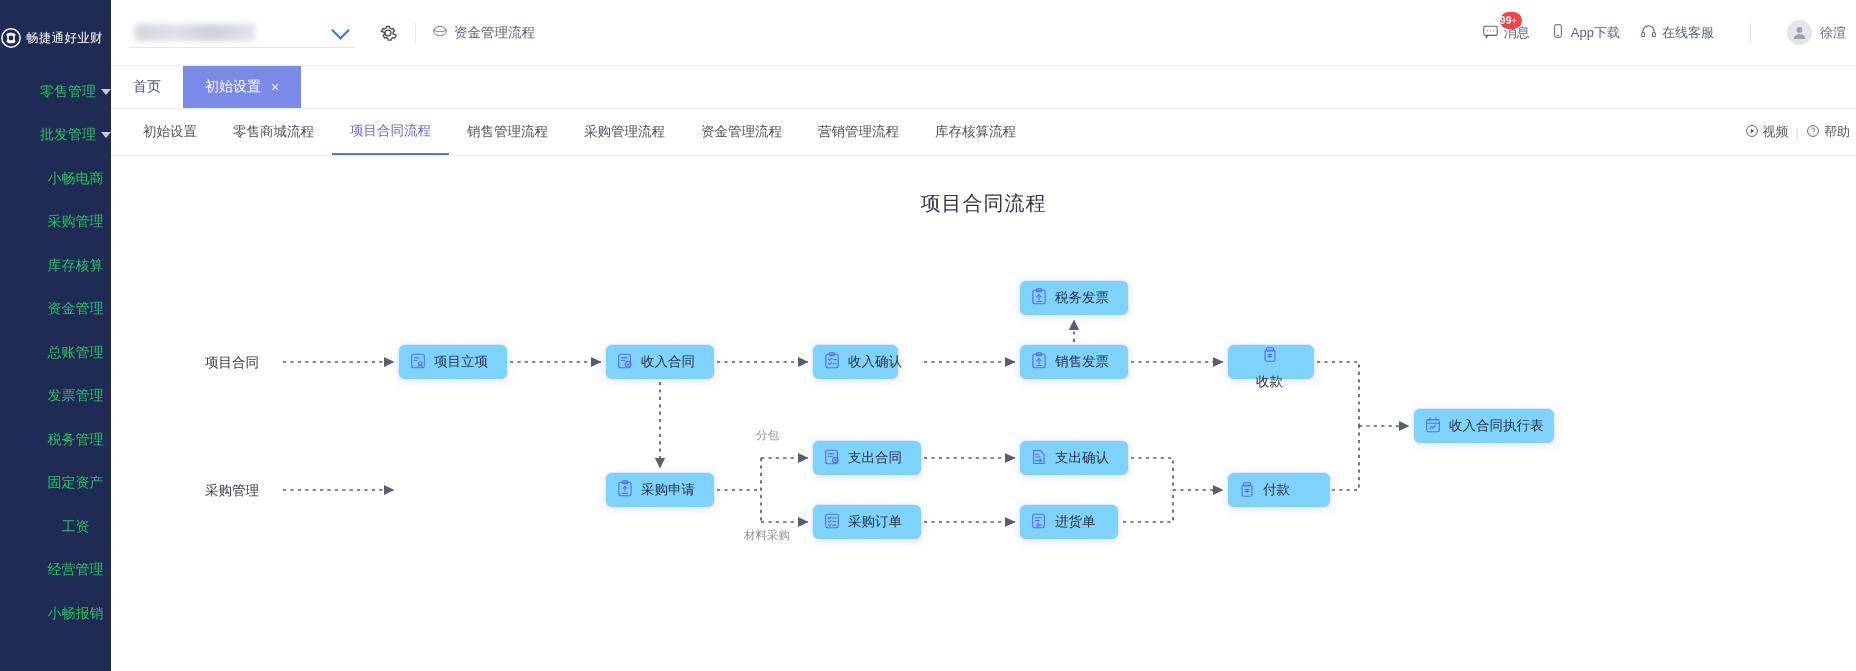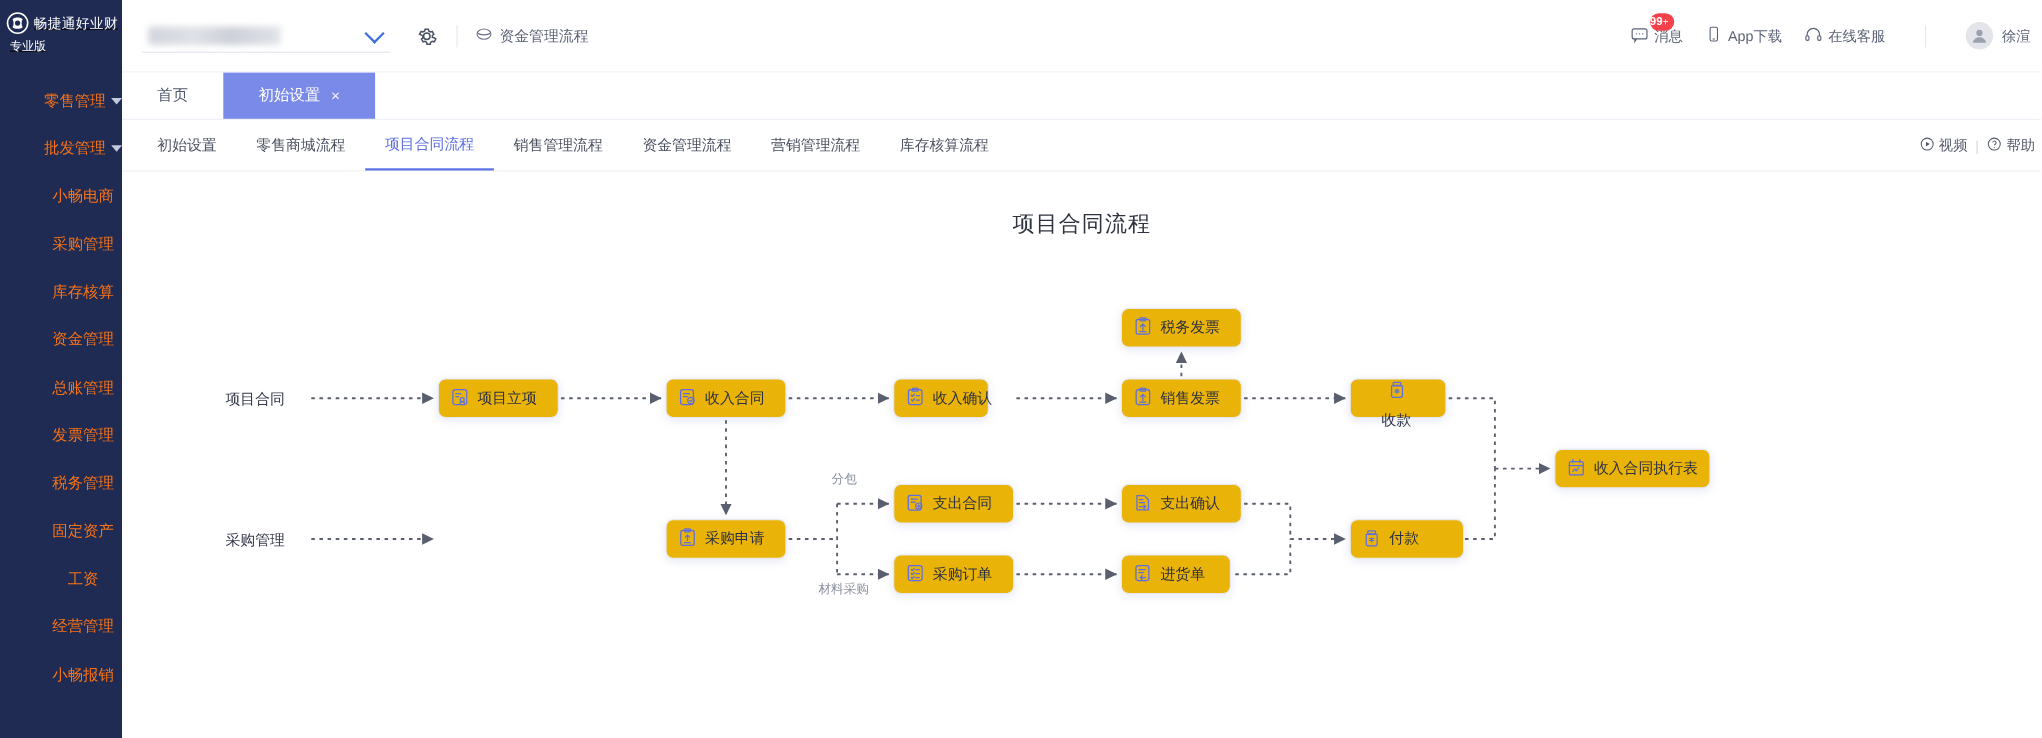--- a/index.html
+++ b/index.html
@@ -11,30 +11,30 @@
   }
   #app { position: relative; width: 1856px; height: 671px; background: #fff; }
 
   
   .sidebar {
     position: absolute; left: 0; top: 0; width: 111px; height: 671px;
     background: #1f2b52;
     display: flex; flex-direction: column; align-items: center;
   }
   .brand { width: 111px; height: 66px; padding-top: 10px;
-           display: flex; flex-direction: column; align-items: center; text-decoration: underline; }
+           display: flex; flex-direction: row; align-items: center; }
   .brand-row { display: flex; align-items: center; gap: 4px; }
   .brand-logo { width: 22px; height: 22px; flex: 0 0 22px; }
   .brand-name { color: #fff; font-size: 12.5px; letter-spacing: .3px; white-space: nowrap;
                 overflow: hidden; text-overflow: clip; max-width: 76px; }
   .brand-sub { color: #fff; font-size: 11px; align-self: flex-start; margin-left: 9px; margin-top: 2px; }
   .nav { width: 111px; margin-top: 4px; }
   .nav-item {
     height: 43.5px; display: flex; align-items: center; justify-content: center;
-    color: #f97316; font-size: 14px; cursor: pointer; gap: 5px; padding-left: 40px;
+    color: #22c55e; font-size: 14px; cursor: pointer; gap: 5px; padding-left: 40px;
   }
   .caret-down {
     width: 0; height: 0; border-left: 5px solid transparent; border-right: 5px solid transparent;
     border-top: 6px solid #c3c9de; display: inline-block;
   }
 
   
   .topbar {
     position: absolute; left: 111px; top: 0; width: 1745px; height: 66px;
     background: #fff; border-bottom: 1px solid #eceef3;
@@ -64,21 +64,21 @@
   .badge .plus { font-weight: normal; font-size: 9px; }
   .avatar { width: 25px; height: 25px; border-radius: 50%; background: #e3e5ea;
             display: flex; align-items: center; justify-content: center; }
   .uname { color: #5b6275; font-size: 13px; white-space: nowrap; }
 
   
   .pagetabs {
     position: absolute; left: 111px; top: 66px; width: 1745px; height: 43px;
     background: #fff; display: flex; align-items: stretch; border-bottom: 1px solid #eceef3;
   }
-  .ptab { display: flex; align-items: center; justify-content: center; padding: 0 32px;
+  .ptab { display: flex; align-items: center; justify-content: center; padding: 0 22px;
           font-size: 14px; color: #51586b; cursor: pointer; }
   .ptab.active { background: #7a8ae8; color: #fff; }
   .ptab .x { margin-left: 10px; font-size: 14px; opacity: .9; }
 
   
   .modtabs {
     position: absolute; left: 111px; top: 109px; width: 1745px; height: 47px;
     background: #fff; display: flex; align-items: center;
     border-bottom: 1px solid #ededf1;
   }
@@ -91,21 +91,21 @@
   .mlink { display: flex; align-items: center; gap: 4px; cursor: pointer; }
   .msep { color: #d5d8e0; margin: 0 3px; }
 
   
   .canvas { position: absolute; left: 111px; top: 156px; width: 1745px; height: 515px;
             background: #fff; overflow: hidden; }
   .flow-title { position: absolute; left: 0; right: 0; top: 34px; text-align: center;
                 font-size: 20px; color: #2f3340; letter-spacing: 1px; }
   .swimlabel { position: absolute; font-size: 13.5px; color: #33384a; white-space: nowrap; }
   .node {
-    position: absolute; height: 36px; background: #eab308; border: 1px solid #e7e9f2;
+    position: absolute; height: 36px; background: #7dd3fc; border: 1px solid #e7e9f2;
     border-radius: 7px; box-shadow: 0 2px 9px rgba(94,106,190,.16);
     display: flex; align-items: center; gap: 7px; padding: 0 13px 0 10px;
     font-size: 13.5px; color: #2c3040; white-space: nowrap; cursor: pointer;
   }
   .node svg { flex: 0 0 18px; }
   .edgelabel { position: absolute; font-size: 11.5px; color: #8b909f; white-space: nowrap; }
   svg.wires { position: absolute; left: 0; top: 0; width: 1745px; height: 515px; pointer-events: none; }
 </style>
 </head>
 <body>
@@ -250,20 +250,21 @@
         <span class="x">×</span>
       </div>
     </div>
 
   <div class="modtabs">
     <div style="display:flex;align-items:center" id="mtabs">
         <div class="mtab">初始设置</div>
         <div class="mtab">零售商城流程</div>
         <div class="mtab active">项目合同流程</div>
         <div class="mtab">销售管理流程</div>
+        <div class="mtab">采购管理流程</div>
         <div class="mtab">资金管理流程</div>
         <div class="mtab">营销管理流程</div>
         <div class="mtab">库存核算流程</div>
       </div>
     <div class="modtabs-right">
       <span class="mlink">
         <span>
           <svg viewBox="0 0 24 24" width="14" height="14" fill="none" stroke="#555b6b" stroke-width="1.6">
             <circle cx="12" cy="12" r="9.3"></circle>
               <path d="M10 8.2l6 3.8-6 3.8z" fill="#555b6b" stroke="none"></path>

